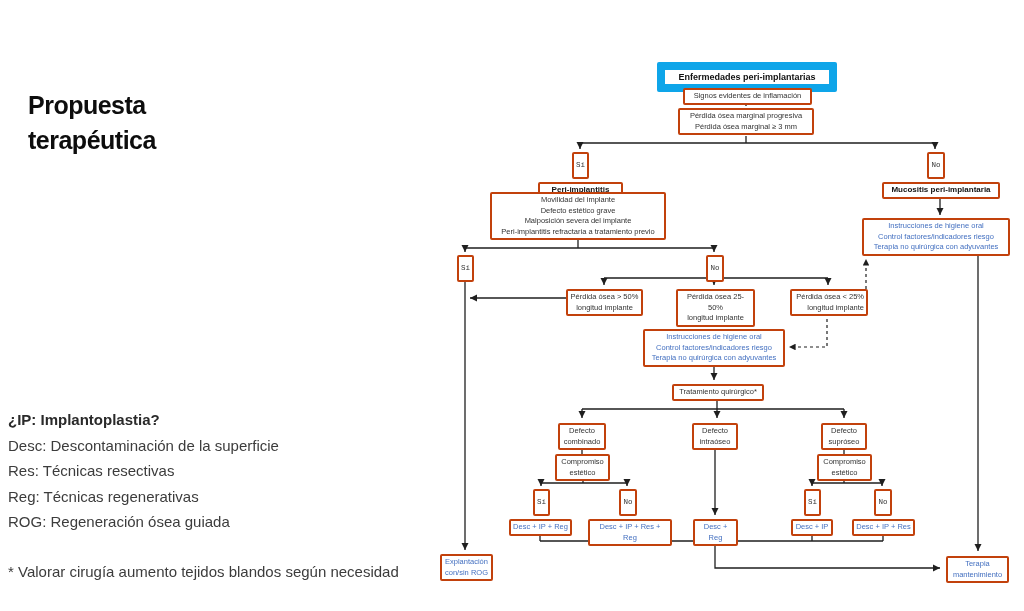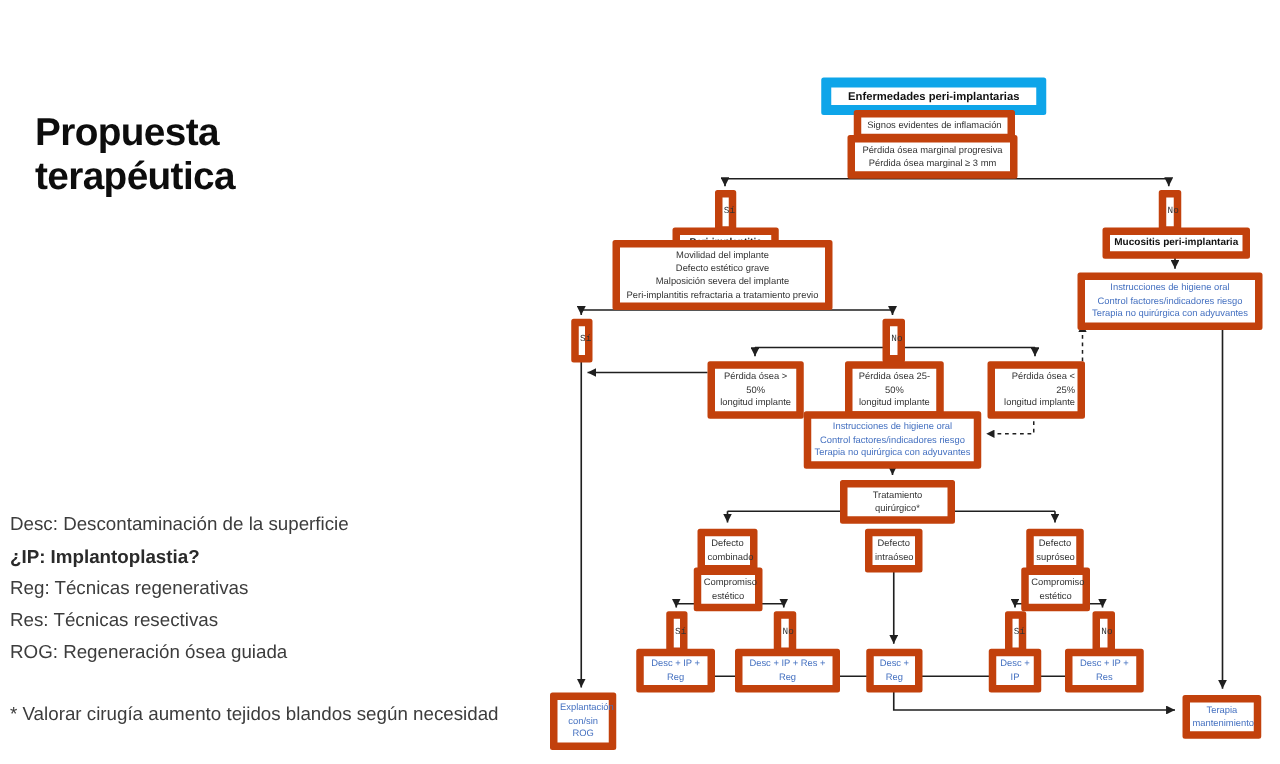--- a/index.html
+++ b/index.html
@@ -3,31 +3,31 @@
 <meta charset="utf-8">
 <style>
   html,body { margin:0; padding:0; }
   #slide {
     position:relative; width:1024px; height:611px; background:#ffffff;
     font-family:"Liberation Sans", sans-serif; overflow:hidden;
   }
   
   #title {
     position:absolute; left:28px; top:88px; color:#0d0d0d;
-    font-size:31px; font-weight:bold; line-height:35px; letter-spacing:-0.5px;
+    font-size:25px; font-weight:bold; line-height:35px; letter-spacing:-0.5px;
   }
   #legend { position:absolute; left:8px; top:407px; color:#3c3c3c; }
   .legend-item { font-size:15px; line-height:25.5px; }
   .legend-item.bold { font-weight:bold; color:#2a2a2a; }
   #footnote { position:absolute; left:8px; top:563px; color:#3c3c3c; font-size:15px; }
 
   
   #chart-svg { position:absolute; left:0; top:0; width:1024px; height:611px; }
   .node {
-    position:absolute; background:#ffffff; border:6px solid #c2410c; border-radius:2px;
+    position:absolute; background:#ffffff; border:2px solid #c2410c; border-radius:2px;
     color:#333333; font-size:7.5px; line-height:10.5px; text-align:center;
     white-space:pre-line; padding:1px 2px; box-sizing:border-box;
   }
   .node.hdr { border:8px solid #0ea5e9; font-weight:bold; font-size:9px; color:#111; line-height:12px; }
   .node.bold { font-weight:bold; font-size:8px; color:#111;margin-top:11px; }
   .node.blue { color:#4470c0; }
   .node.tag { padding:6px 1px;font-family:Liberation Mono, monospace; }
   path.ln { stroke:#1f1f1f; stroke-width:1.3; fill:none; }
   path.dash { stroke:#1f1f1f; stroke-width:1.2; fill:none; stroke-dasharray:3,3; }
 </style>
@@ -35,24 +35,24 @@
 <body>
 
 <div id="slide">
 
   <div id="title">
     <div>Propuesta</div>
     <div>terapéutica</div>
   </div>
 
   <div id="legend">
+    <div class="legend-item bold">¿IP: Implantoplastia?</div>
     <div class="legend-item">Desc: Descontaminación de la superficie</div>
-    <div class="legend-item bold">¿IP: Implantoplastia?</div>
+    <div class="legend-item">Res: Técnicas resectivas</div>
     <div class="legend-item">Reg: Técnicas regenerativas</div>
-    <div class="legend-item">Res: Técnicas resectivas</div>
     <div class="legend-item">ROG: Regeneración ósea guiada</div>
   </div>
 
   <div id="footnote">* Valorar cirugía aumento tejidos blandos según necesidad</div>
 
   <svg id="chart-svg" viewBox="0 0 1024 611" xmlns="http://www.w3.org/2000/svg">
     <defs>
       <marker id="arr" viewBox="0 0 10 10" refX="10" refY="5" markerWidth="5.5" markerHeight="5.5" orient="auto-start-reverse">
         <path d="M0,0 L10,5 L0,10 z" fill="#1f1f1f"></path>
       </marker>

